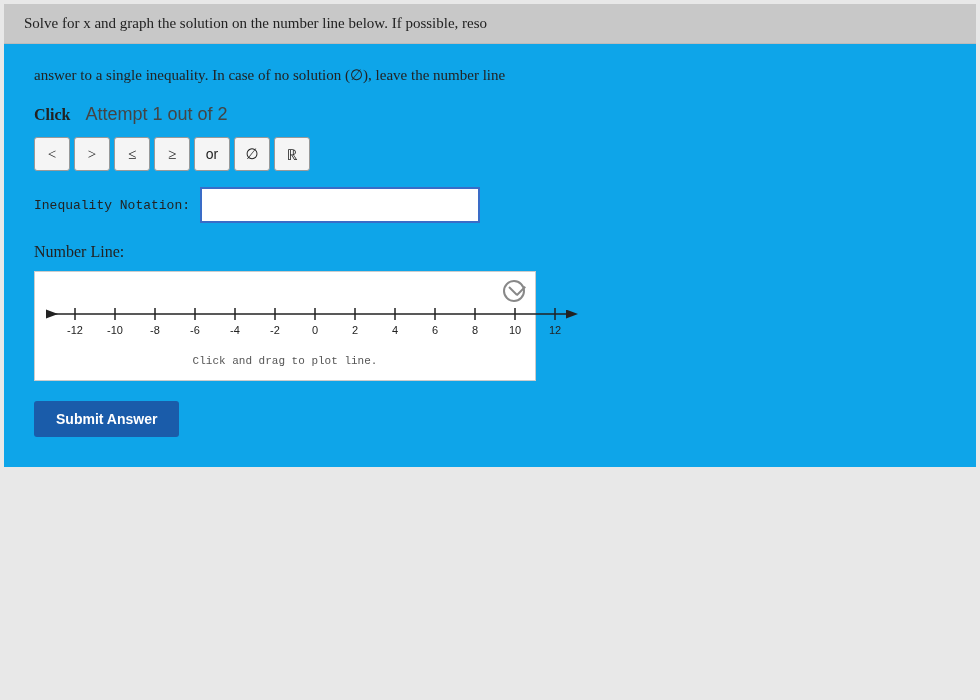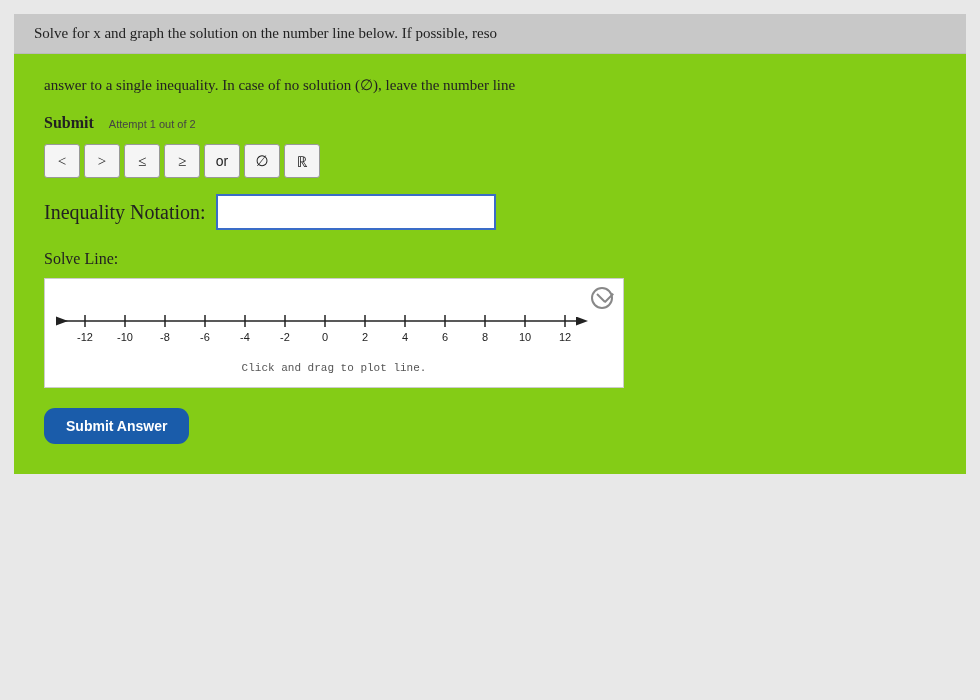--- a/index.html
+++ b/index.html
@@ -10,34 +10,34 @@
       width: 980px;
       height: 700px;
       overflow: hidden;
       position: relative;
     }
 
     .page {
       background: #e8e8e8;
       width: 980px;
       min-height: 700px;
-      padding: 14px;
+      padding: 4px;
     }
 
     .top-banner {
       background: #c8c8c8;
       padding: 8px 20px;
       font-size: 15px;
       color: #222;
       border-bottom: 1px solid #bbb;
       line-height: 1.5;
     }
 
     .content-area {
-      background: #84cc16;
+      background: #0ea5e9;
       margin: 0;
       padding: 20px 30px 30px 30px;
     }
 
     .problem-text {
       font-size: 15px;
       color: #222;
       margin-bottom: 18px;
       line-height: 1.5;
     }
@@ -67,21 +67,21 @@
       margin-bottom: 12px;
     }
 
     .answer-header strong {
       font-weight: bold;
       font-size: 16px;
     }
 
     .answer-header .attempt {
       font-family: Arial, sans-serif;
-      font-size: 11px;
+      font-size: 18px;
       color: #444;
       font-style: normal;
     }
 
     .symbol-buttons {
       display: flex;
       gap: 4px;
       margin-bottom: 16px;
     }
 
@@ -101,23 +101,23 @@
     }
 
     .inequality-row {
       display: flex;
       align-items: center;
       margin-bottom: 20px;
       gap: 10px;
     }
 
     .inequality-label {
-      font-size: 20px;
-      color: #222;
-      font-family: Liberation Serif, serif;
+      font-size: 13px;
+      color: #222;
+      font-family: Liberation Mono, monospace;
       white-space: nowrap;
     }
 
     .inequality-input {
       width: 280px;
       height: 36px;
       border: 2px solid #3a6cc7;
       background: white;
       font-size: 16px;
       padding: 4px 8px;
@@ -132,21 +132,21 @@
     .number-line-label {
       font-size: 16px;
       color: #222;
       margin-bottom: 10px;
       font-family: Georgia, serif;
     }
 
     .number-line-box {
       background: white;
       border: 1px solid #ccc;
-      width: 580px;
+      width: 502px;
       height: 110px;
       position: relative;
       padding: 10px;
     }
 
     .nl-circle-icon {
       position: absolute;
       top: 8px;
       right: 10px;
       width: 22px;
@@ -175,63 +175,63 @@
     }
 
     .submit-btn {
       background: #1a5caa;
       color: white;
       border: none;
       padding: 10px 22px;
       font-size: 14px;
       font-family: Arial, sans-serif;
       cursor: pointer;
-      border-radius: 11px;
+      border-radius: 3px;
       font-weight: bold;
     }
   </style>
 </head>
 <body>
 
 <div class="page">
 
   <div class="top-banner">
     <span>Solve for x and graph the solution on the number line below. If possible, reso</span>
   </div>
 
   <div class="content-area">
 
     <div class="problem-text">answer to a single inequality. In case of no solution (∅), leave the number line</div>
 
 
     <div class="answer-section">
 
       <div class="answer-header">
-        <strong>Submit</strong>
+        <strong>Click</strong>
         &nbsp;&nbsp;
         <span class="attempt">Attempt 1 out of 2</span>
       </div>
 
       <div class="symbol-buttons">
         <button class="sym-btn">&lt;</button>
         <button class="sym-btn">&gt;</button>
         <button class="sym-btn">≤</button>
         <button class="sym-btn">≥</button>
         <button class="sym-btn" style="font-family:Arial,sans-serif;font-size:14px;">or</button>
         <button class="sym-btn">∅</button>
         <button class="sym-btn">ℝ</button>
       </div>
 
       <div class="inequality-row">
         <span class="inequality-label">Inequality Notation:</span>
         <input class="inequality-input" type="text" value="" placeholder="" style="">
       </div>
 
       <div class="number-line-section">
-        <div class="number-line-label">Solve Line:</div>
+        <div class="number-line-label">Number Line:</div>
 
         <div class="number-line-box">
           <div class="nl-circle-icon">
             <svg width="14" height="14" viewBox="0 0 14 14">
               <line x1="3" y1="3" x2="11" y2="11" stroke="#888" stroke-width="2"></line>
             </svg>
           </div>
 
           <svg width="540" height="55" style="margin-top:10px;">
 

